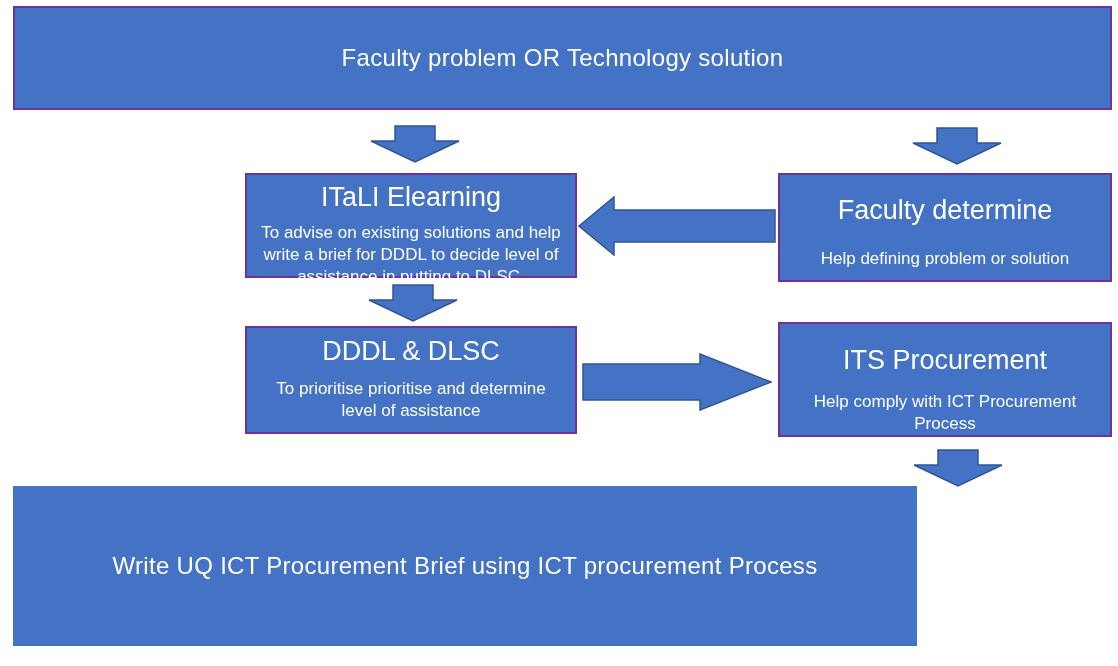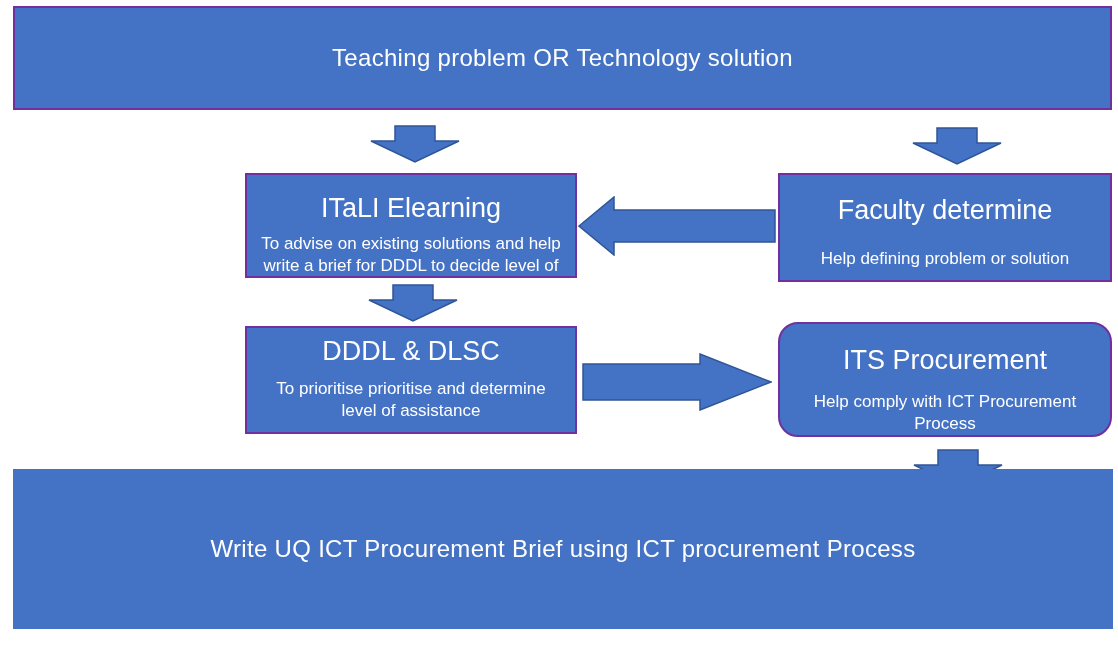--- a/index.html
+++ b/index.html
@@ -44,42 +44,42 @@
   .node-desc { font-size: 17px; line-height: 1.3; margin-top: 9px; }
   .arrow { position: absolute; display: block; }
   .arrow polygon {
     fill: var(--arrow-fill);
     stroke: var(--arrow-border);
     stroke-width: 1.5;
     stroke-linejoin: miter;
   }
   
   #top-banner    { left: 13px;  top: 6px;   width: 1099px; height: 104px; }
-  #bottom-banner { left: 13px;  top: 469px; width: 1100px; height: 160px; }
-  #node-itali    { left: 245px; top: 173px; width: 332px; height: 105px; padding: 18px 10px 6px; }
+  #bottom-banner { left: 13px;  top: 486px; width: 904px; height: 160px; }
+  #node-itali    { left: 245px; top: 173px; width: 332px; height: 105px; padding: 7px 10px 6px; }
   #node-faculty  { left: 778px; top: 173px; width: 334px; height: 109px; padding: 20px 10px 6px; }
   #node-faculty .node-desc { margin-top: 22px; }
   #node-dddl     { left: 245px; top: 326px; width: 332px; height: 108px; padding: 8px 14px 6px; }
   #node-dddl .node-desc { margin-top: 11px; }
-  #node-its      { left: 778px; top: 322px; width: 334px; height: 115px; padding: 21px 10px 6px; border-radius: 20px; }
+  #node-its      { left: 778px; top: 322px; width: 334px; height: 115px; padding: 21px 10px 6px; }
   #node-its .node-desc { margin-top: 15px; }
   #arrow-down-1  { left: 370px; top: 125px; }
   #arrow-down-2  { left: 912px; top: 127px; }
   #arrow-left-1  { left: 578px; top: 196px; }
   #arrow-down-3  { left: 368px; top: 284px; }
   #arrow-right-1 { left: 582px; top: 353px; }
   #arrow-down-4  { left: 913px; top: 449px; }
 </style>
 </head>
 <body>
 
 <div class="canvas">
 
   <div class="banner bordered" id="top-banner">
-    <span class="banner-text">Teaching problem OR Technology solution</span>
+    <span class="banner-text">Faculty problem OR Technology solution</span>
   </div>
 
   <svg class="arrow" id="arrow-down-1" width="90" height="38" viewBox="0 0 90 38">
     <polygon points="25,1 65,1 65,16 89,16 45,37 1,16 25,16"></polygon>
   </svg>
 
   <svg class="arrow" id="arrow-down-2" width="90" height="38" viewBox="0 0 90 38">
     <polygon points="25,1 65,1 65,16 89,16 45,37 1,16 25,16"></polygon>
   </svg>
 

